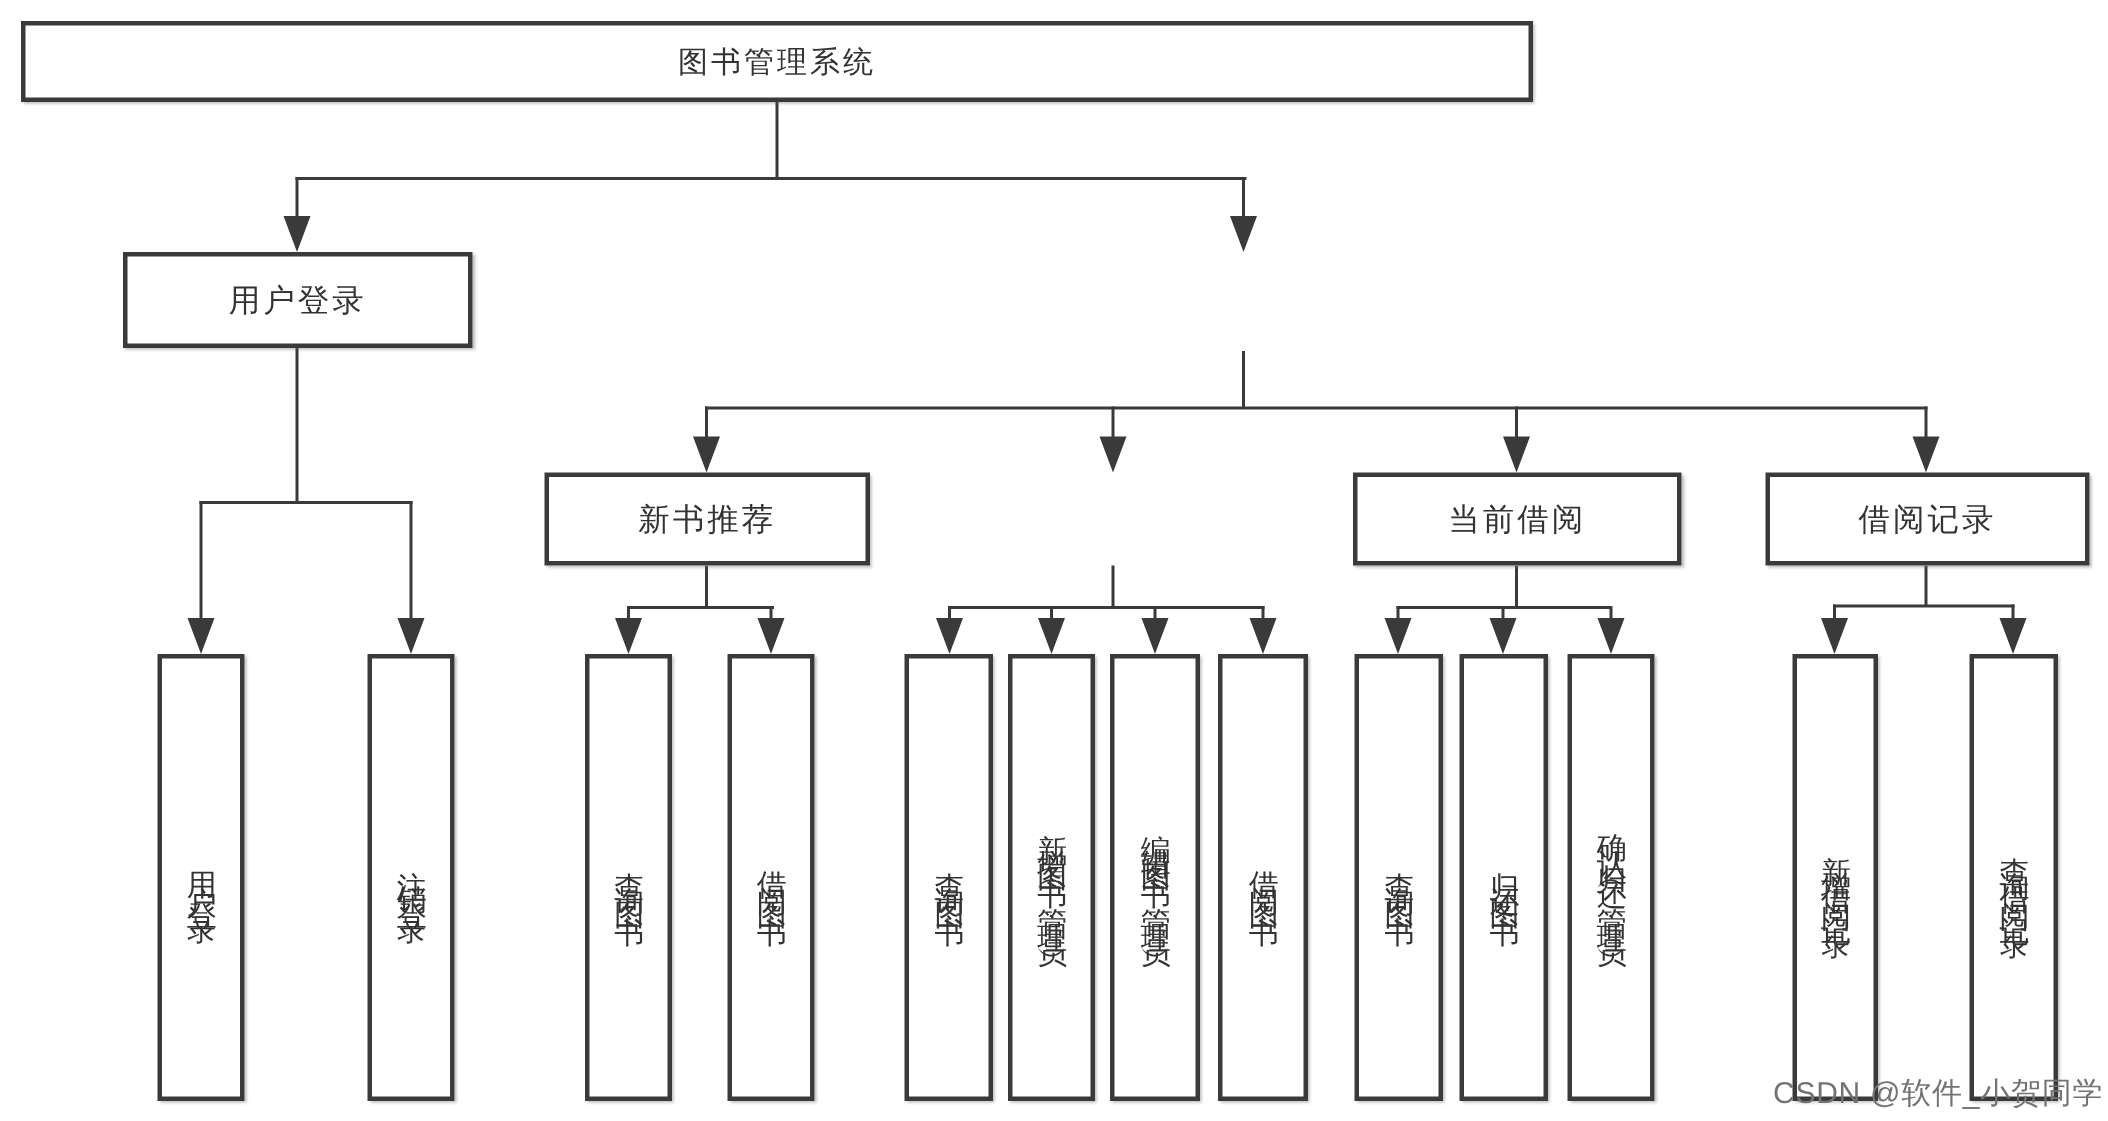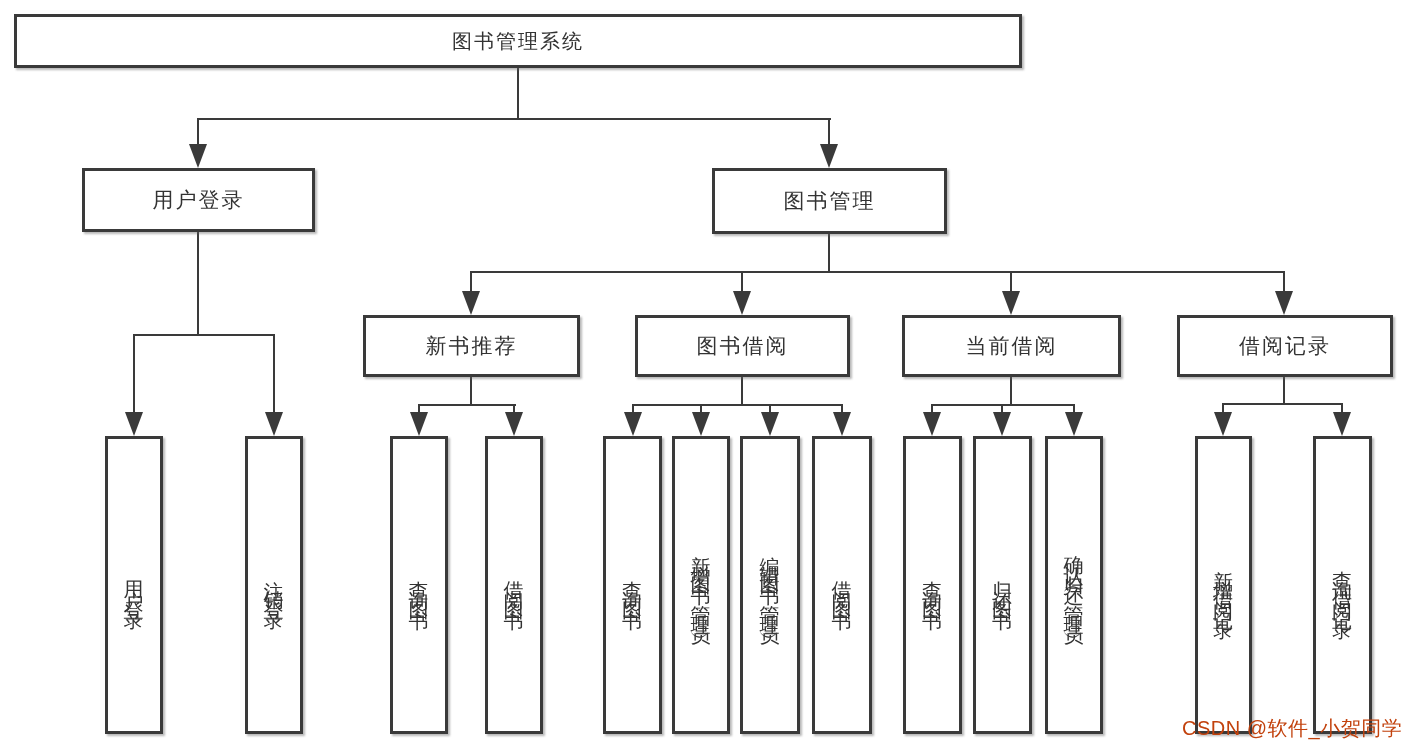--- a/index.html
+++ b/index.html
@@ -47,47 +47,41 @@
   .arr{
     position:absolute;width:0;height:0;z-index:1;
     border-left:9px solid transparent;
     border-right:9px solid transparent;
     border-top:24px solid #3a3a3a;
   }
   #watermark{
     position:absolute;
     left:1182px;top:715px;
     font-size:20px;
-    color:#c2410c;
+    color:#737373;
     letter-spacing:0.5px;
     z-index:5;
     white-space:nowrap;
   }
 </style>
 </head>
 <body>
 
 <div id="canvas">
 
   <div class="node root" style="left:14px;top:14px;width:1008px;height:54px;">
     <span>图书管理系统</span>
   </div>
 
   <div class="node" style="left:82px;top:168px;width:233px;height:64px;">
     <span>用户登录</span>
   </div>
-  <div class="node" style="left:712px;top:168px;width:235px;height:66px;">
-    <span>图书管理</span>
-  </div>
 
   <div class="node" style="left:363px;top:315px;width:217px;height:62px;">
     <span>新书推荐</span>
-  </div>
-  <div class="node" style="left:635px;top:315px;width:215px;height:62px;">
-    <span>图书借阅</span>
   </div>
   <div class="node" style="left:1177px;top:315px;width:216px;height:62px;">
     <span>借阅记录</span>
   </div>
   <div class="node" style="left:902px;top:315px;width:219px;height:62px;">
     <span>当前借阅</span>
   </div>
 
   <div class="leaf" style="left:105px;top:436px;width:58px;height:298px;">
     <span>用户登录</span>

